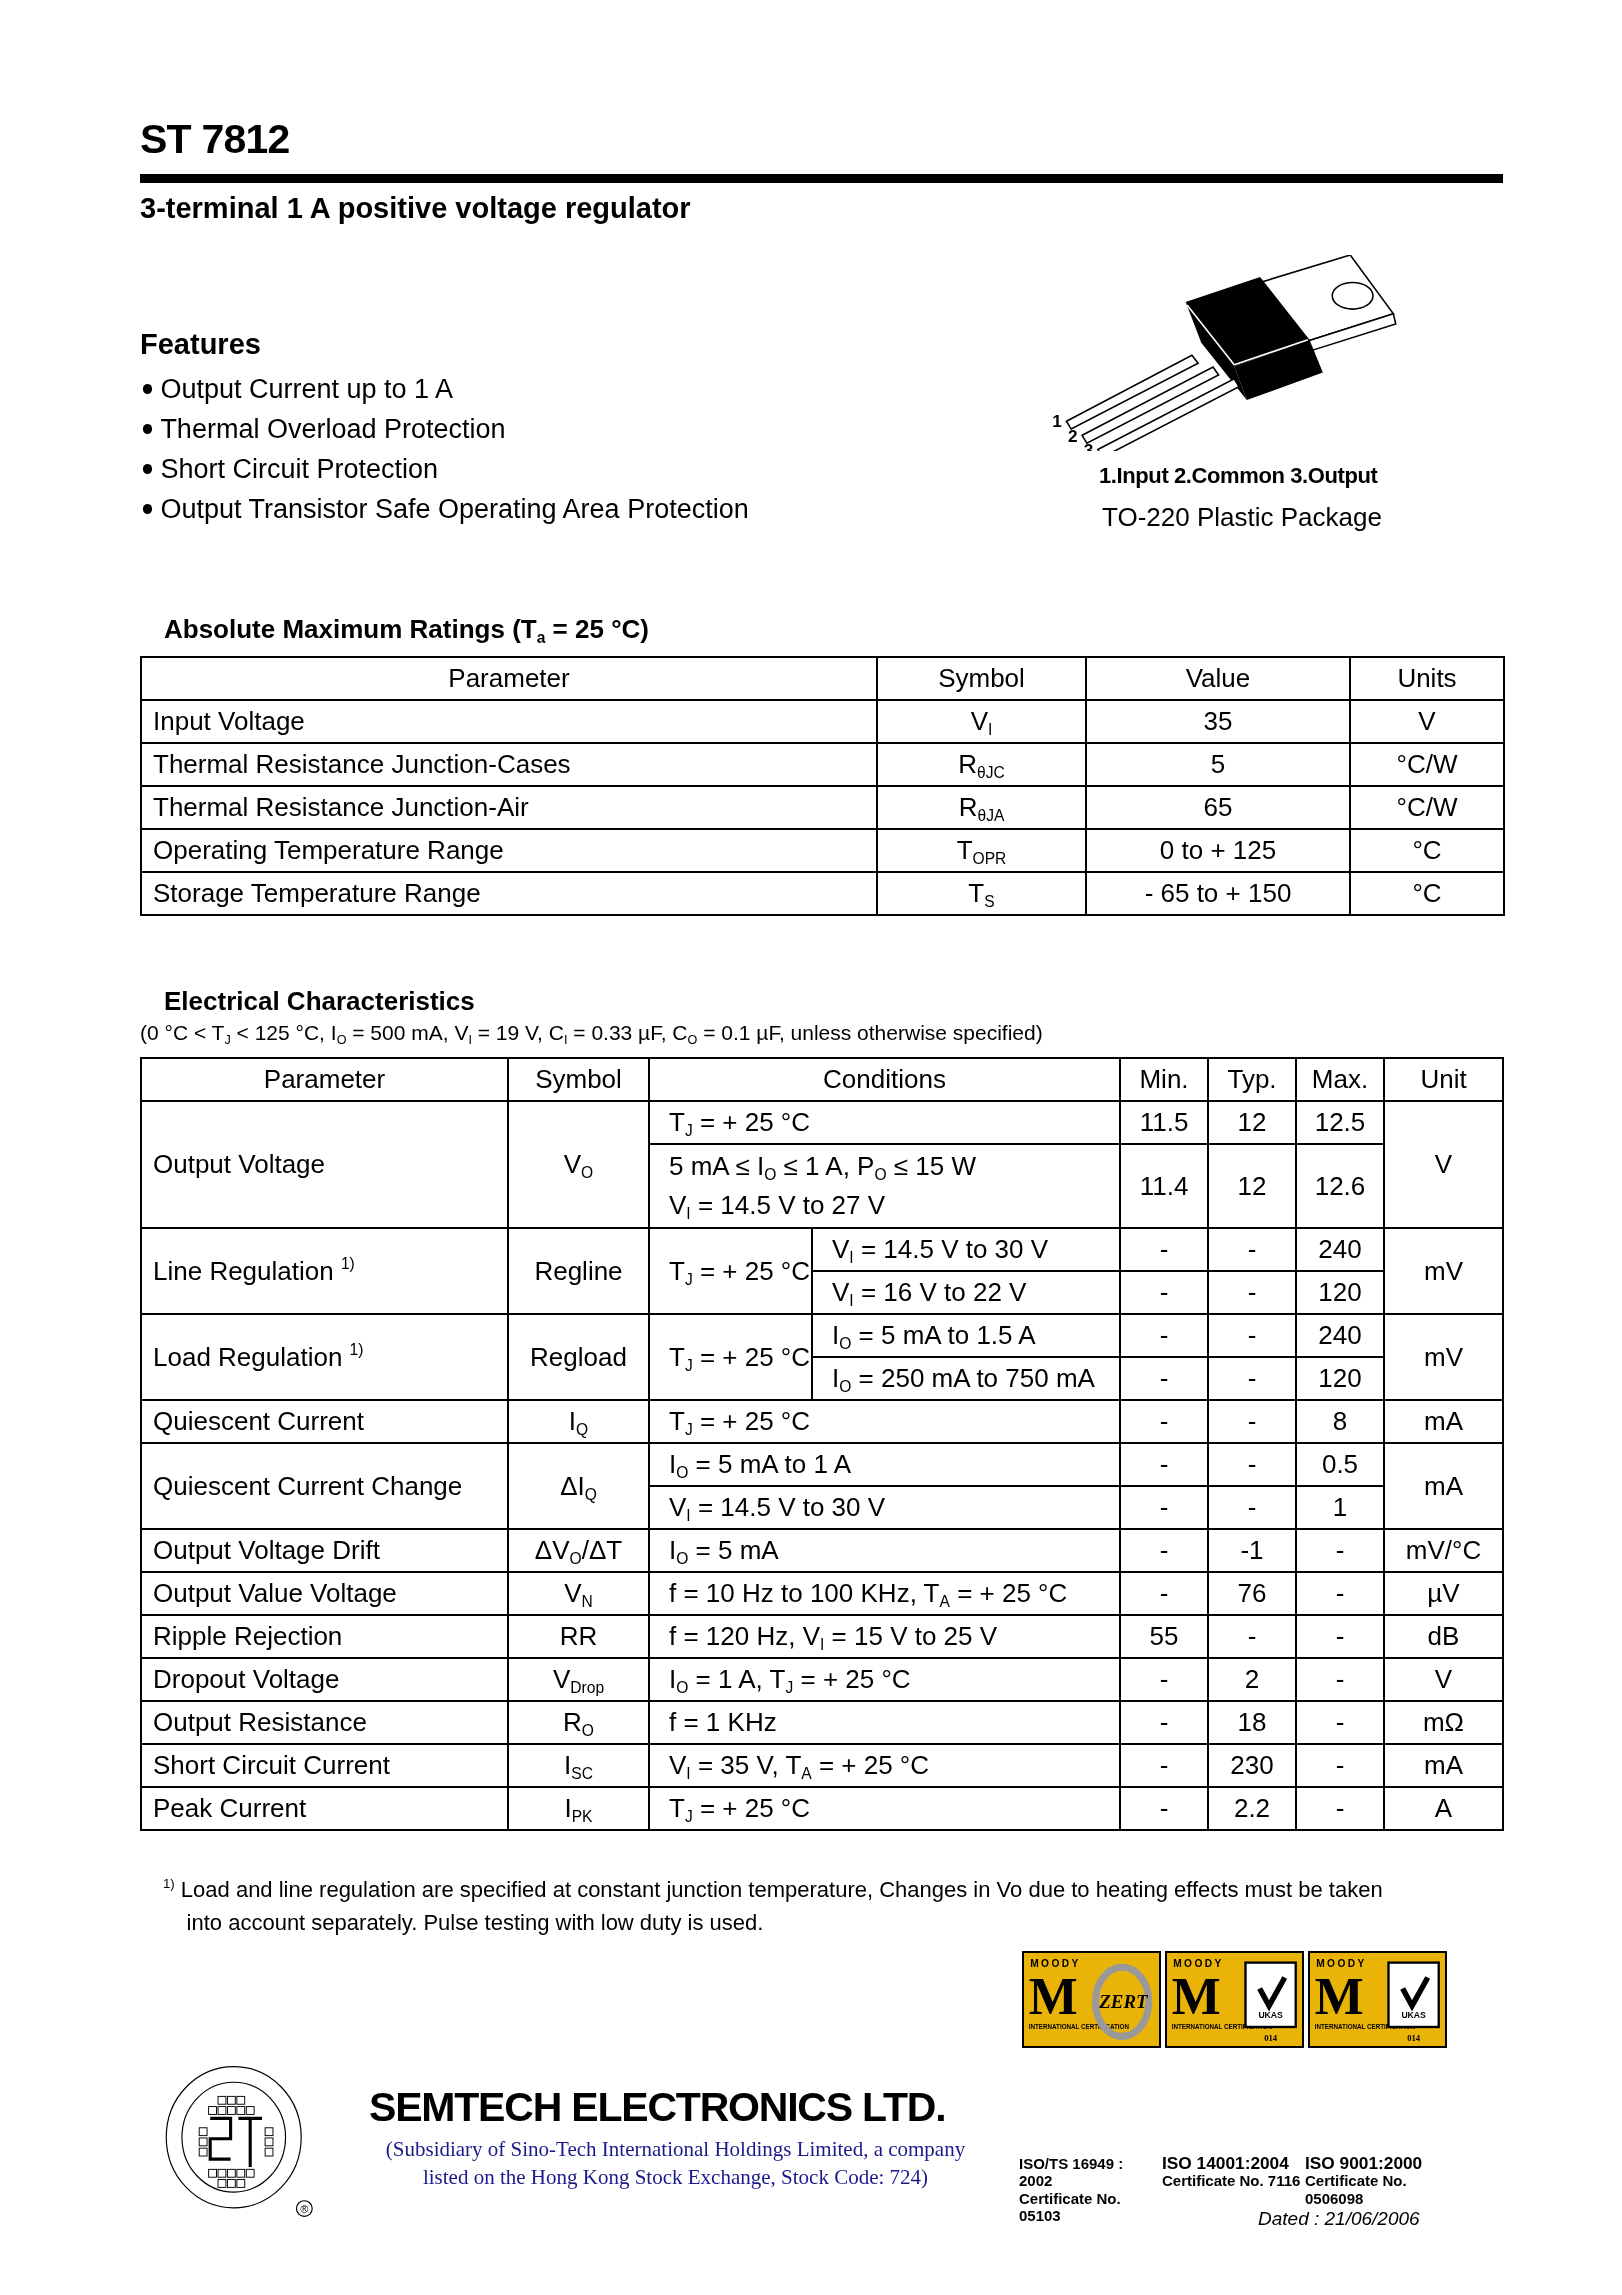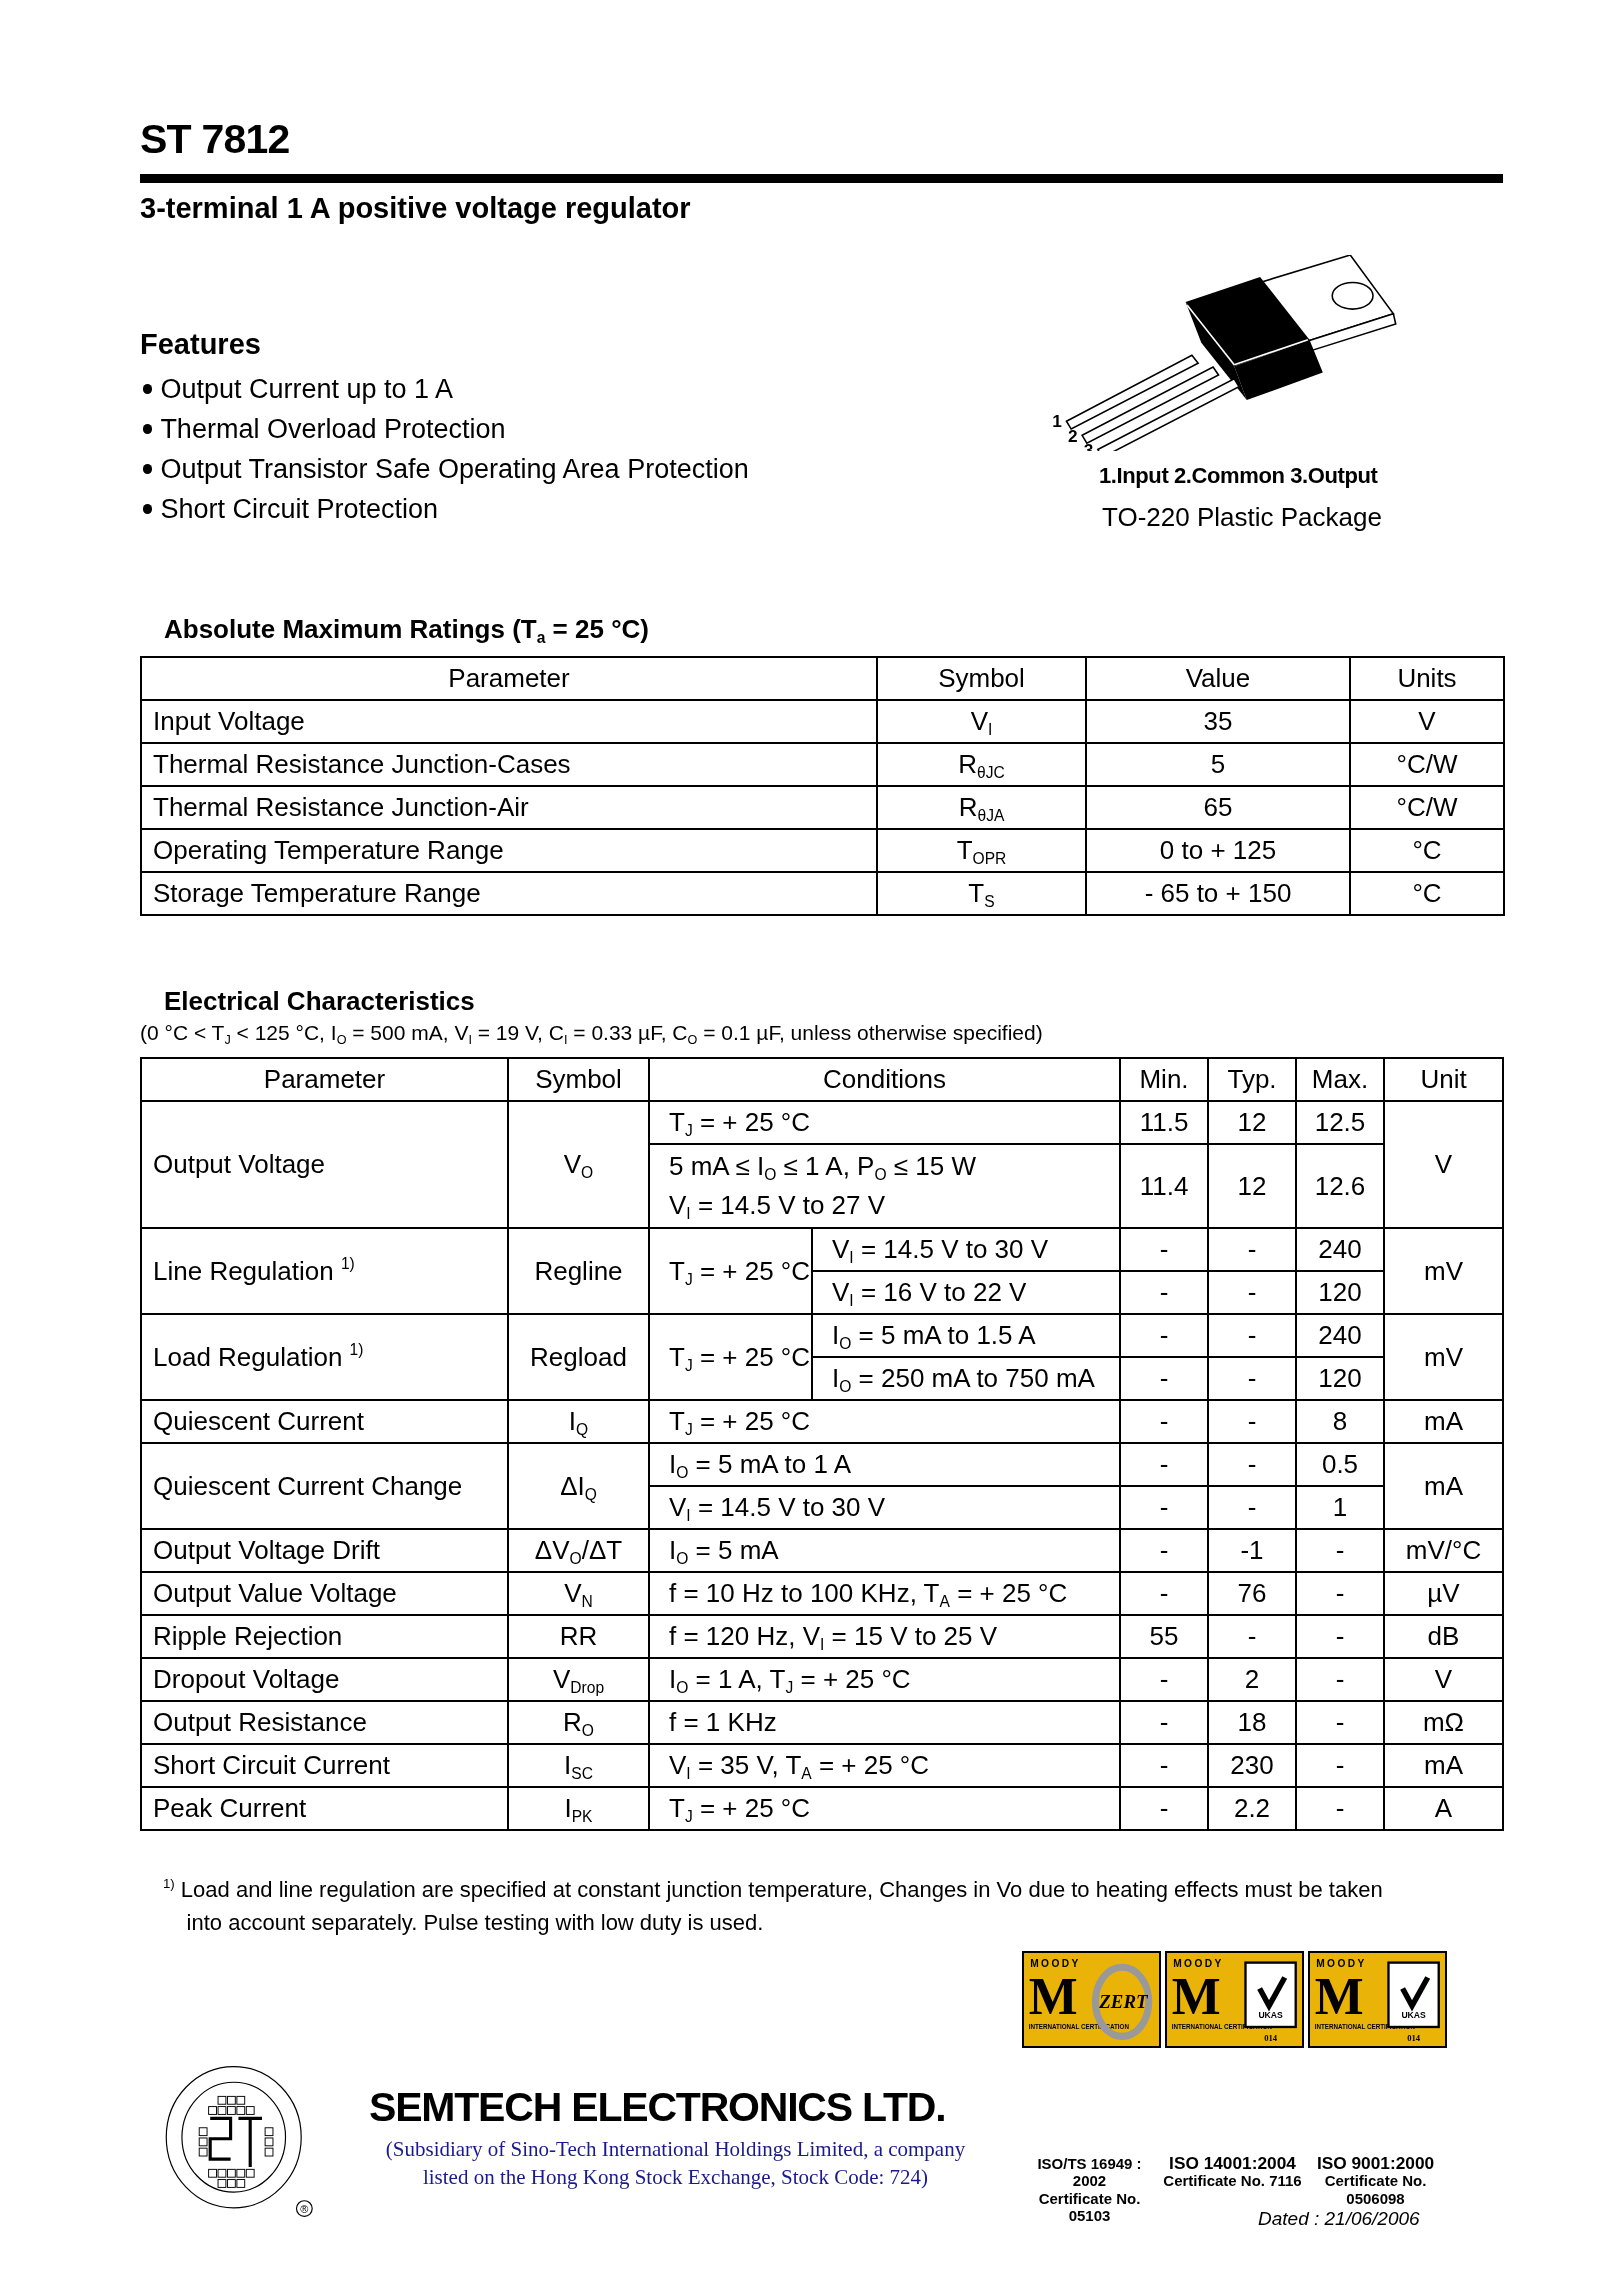--- a/index.html
+++ b/index.html
@@ -28,21 +28,21 @@
   .ec { left: 140px; top: 1057px; width: 1363px; }
   .ec td { height: 40px; font-size: 25px; }
   .ec td.cond { padding-left: 19px; }
   .ec-note { left: 140px; top: 1021px; font-size: 21px; }
   .footnote { left: 163px; top: 1873px; font-size: 22px; line-height: 33px; width: 1350px; }
   .footnote .indent { display: block; padding-left: 23.6px; }
   .logo { left: 163px; top: 2065px; width: 165px; height: 153px; }
   .company-name { left: 369px; top: 2084px; font-size: 41px; font-weight: bold; letter-spacing: -1.2px; }
   .company-sub { left: 377px; top: 2135px; font-size: 21px; color: #1a1a8c; font-family: "Liberation Serif", "DejaVu Serif", serif; text-align: center; line-height: 28px; width: 597px; }
   .cert { top: 1951px; width: 135px; height: 93px; border: 2.4px solid #000; background: #eab308; }
-  .cert-label { top: 2155px; width: 141px; text-align: center; font-weight: bold; font-size: 15px; line-height: 17.3px; }
+  .cert-label { top: 2155px; width: 141px; font-weight: bold; font-size: 15px; line-height: 17.3px; }
   .dated { left: 1258px; top: 2208px; font-size: 19px; font-style: italic; }
 </style>
 </head>
 <body>
 
 <div class="abs part-title">ST 7812</div>
 <div class="abs title-rule"></div>
 <div class="abs subtitle">3-terminal 1 A positive voltage regulator</div>
 
 <div class="abs features-title">Features</div>
@@ -50,25 +50,25 @@
   <li>
       <span class="bullet"></span>
       <span>Output Current up to 1 A</span>
     </li>
   <li>
       <span class="bullet"></span>
       <span>Thermal Overload Protection</span>
     </li>
   <li>
       <span class="bullet"></span>
-      <span>Output Transistor Safe Operating Area Protection</span>
+      <span>Short Circuit Protection</span>
     </li>
   <li>
       <span class="bullet"></span>
-      <span>Short Circuit Protection</span>
+      <span>Output Transistor Safe Operating Area Protection</span>
     </li>
 </ul>
 
 <svg class="abs package-fig" viewBox="0 0 480 250">
   <g>
     <polygon points="265,35 380,0 435,75 325,110" fill="#fff" stroke="#000" stroke-width="2"></polygon>
     <polygon points="325,110 435,75 438,88 330,122" fill="#fff" stroke="#000" stroke-width="2"></polygon>
     <ellipse cx="383" cy="52" rx="26" ry="17" fill="#fff" stroke="#000" stroke-width="2"></ellipse>
   </g>
   <g>

